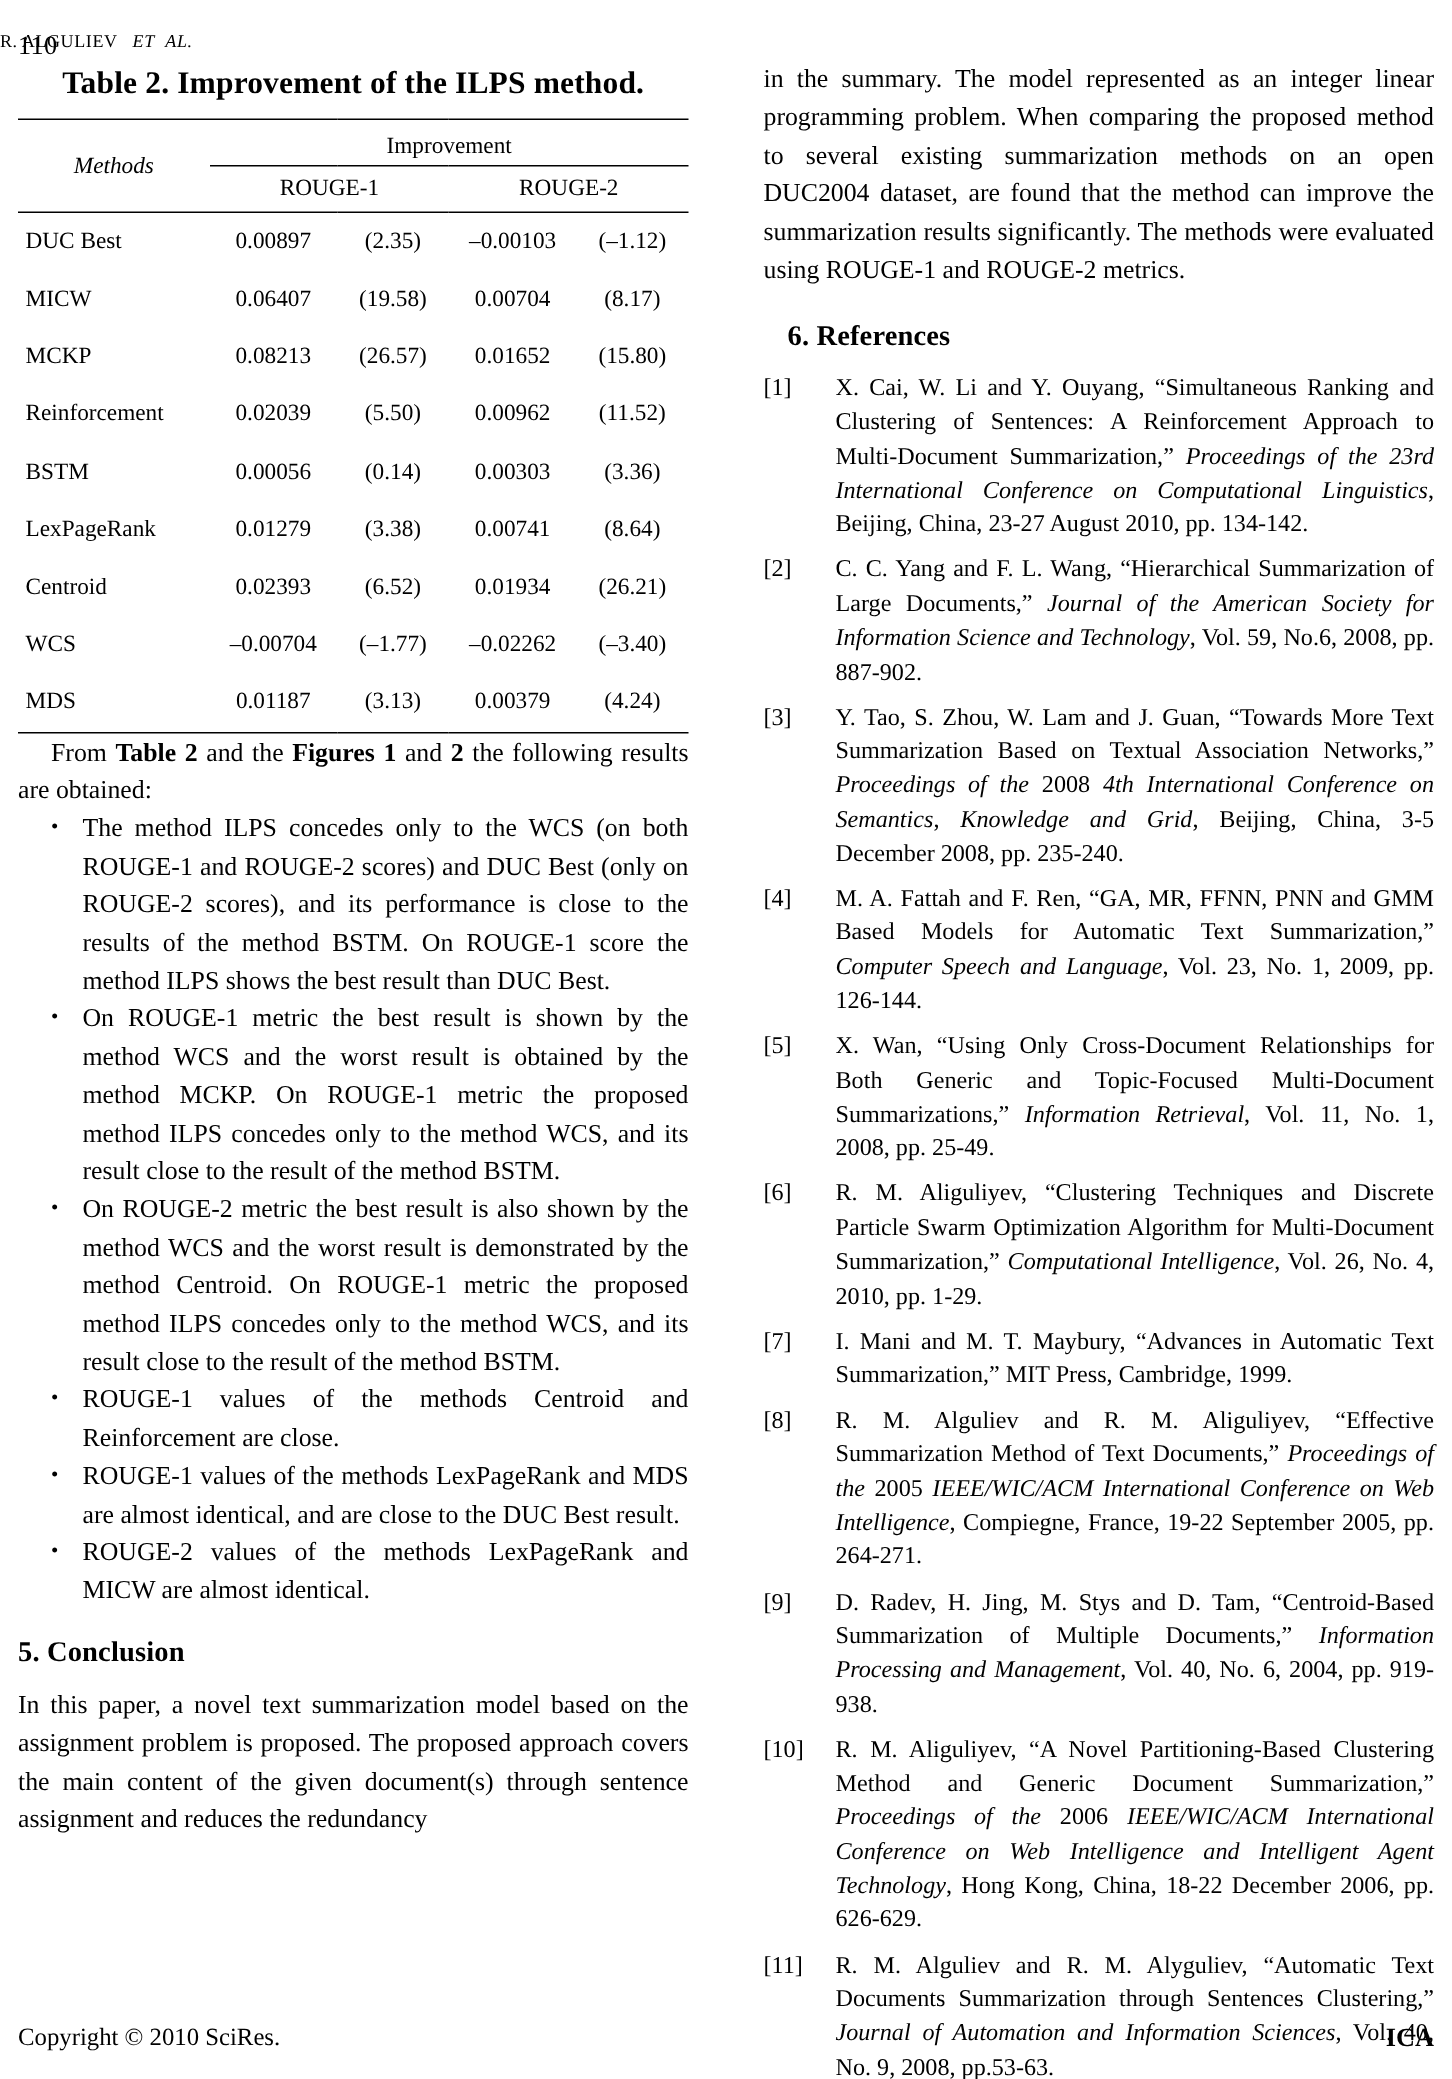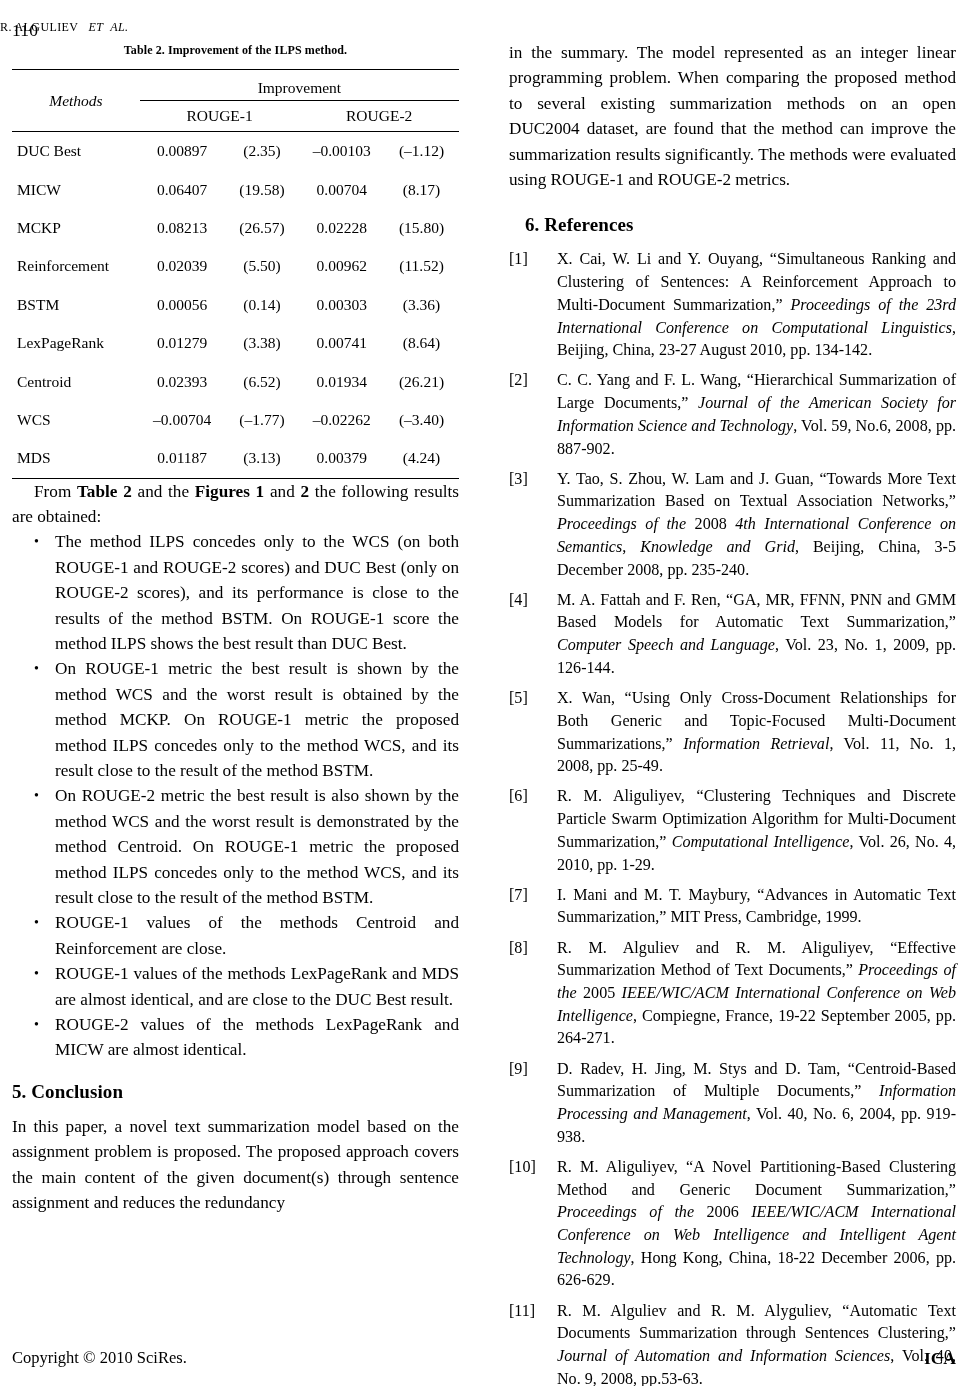--- a/index.html
+++ b/index.html
@@ -52,21 +52,21 @@
     top: 40px;
     width: 447px;
   }
   .col-left  { left: 12px; }
   .col-right { left: 509px; }
 
   
   .table-caption {
     text-align: center;
     font-weight: bold;
-    font-size: 12px;
+    font-size: 21px;
     margin: 3px 0 11px 0;
     letter-spacing: 0.1px;
   }
   table.improve {
     border-collapse: collapse;
     width: 447px;
     font-size: 15.5px;
   }
   table.improve td, table.improve th {
     font-weight: normal;
@@ -221,21 +221,21 @@
           <td class="c-method">MICW</td>
           <td class="c-num">0.06407</td>
           <td class="c-par">(19.58)</td>
           <td class="c-num">0.00704</td>
           <td class="c-par">(8.17)</td>
         </tr>
         <tr class="data-row">
           <td class="c-method">MCKP</td>
           <td class="c-num">0.08213</td>
           <td class="c-par">(26.57)</td>
-          <td class="c-num">0.02228</td>
+          <td class="c-num">0.01652</td>
           <td class="c-par">(15.80)</td>
         </tr>
         <tr class="data-row">
           <td class="c-method">Reinforcement</td>
           <td class="c-num">0.02039</td>
           <td class="c-par">(5.50)</td>
           <td class="c-num">0.00962</td>
           <td class="c-par">(11.52)</td>
         </tr>
         <tr class="data-row">

